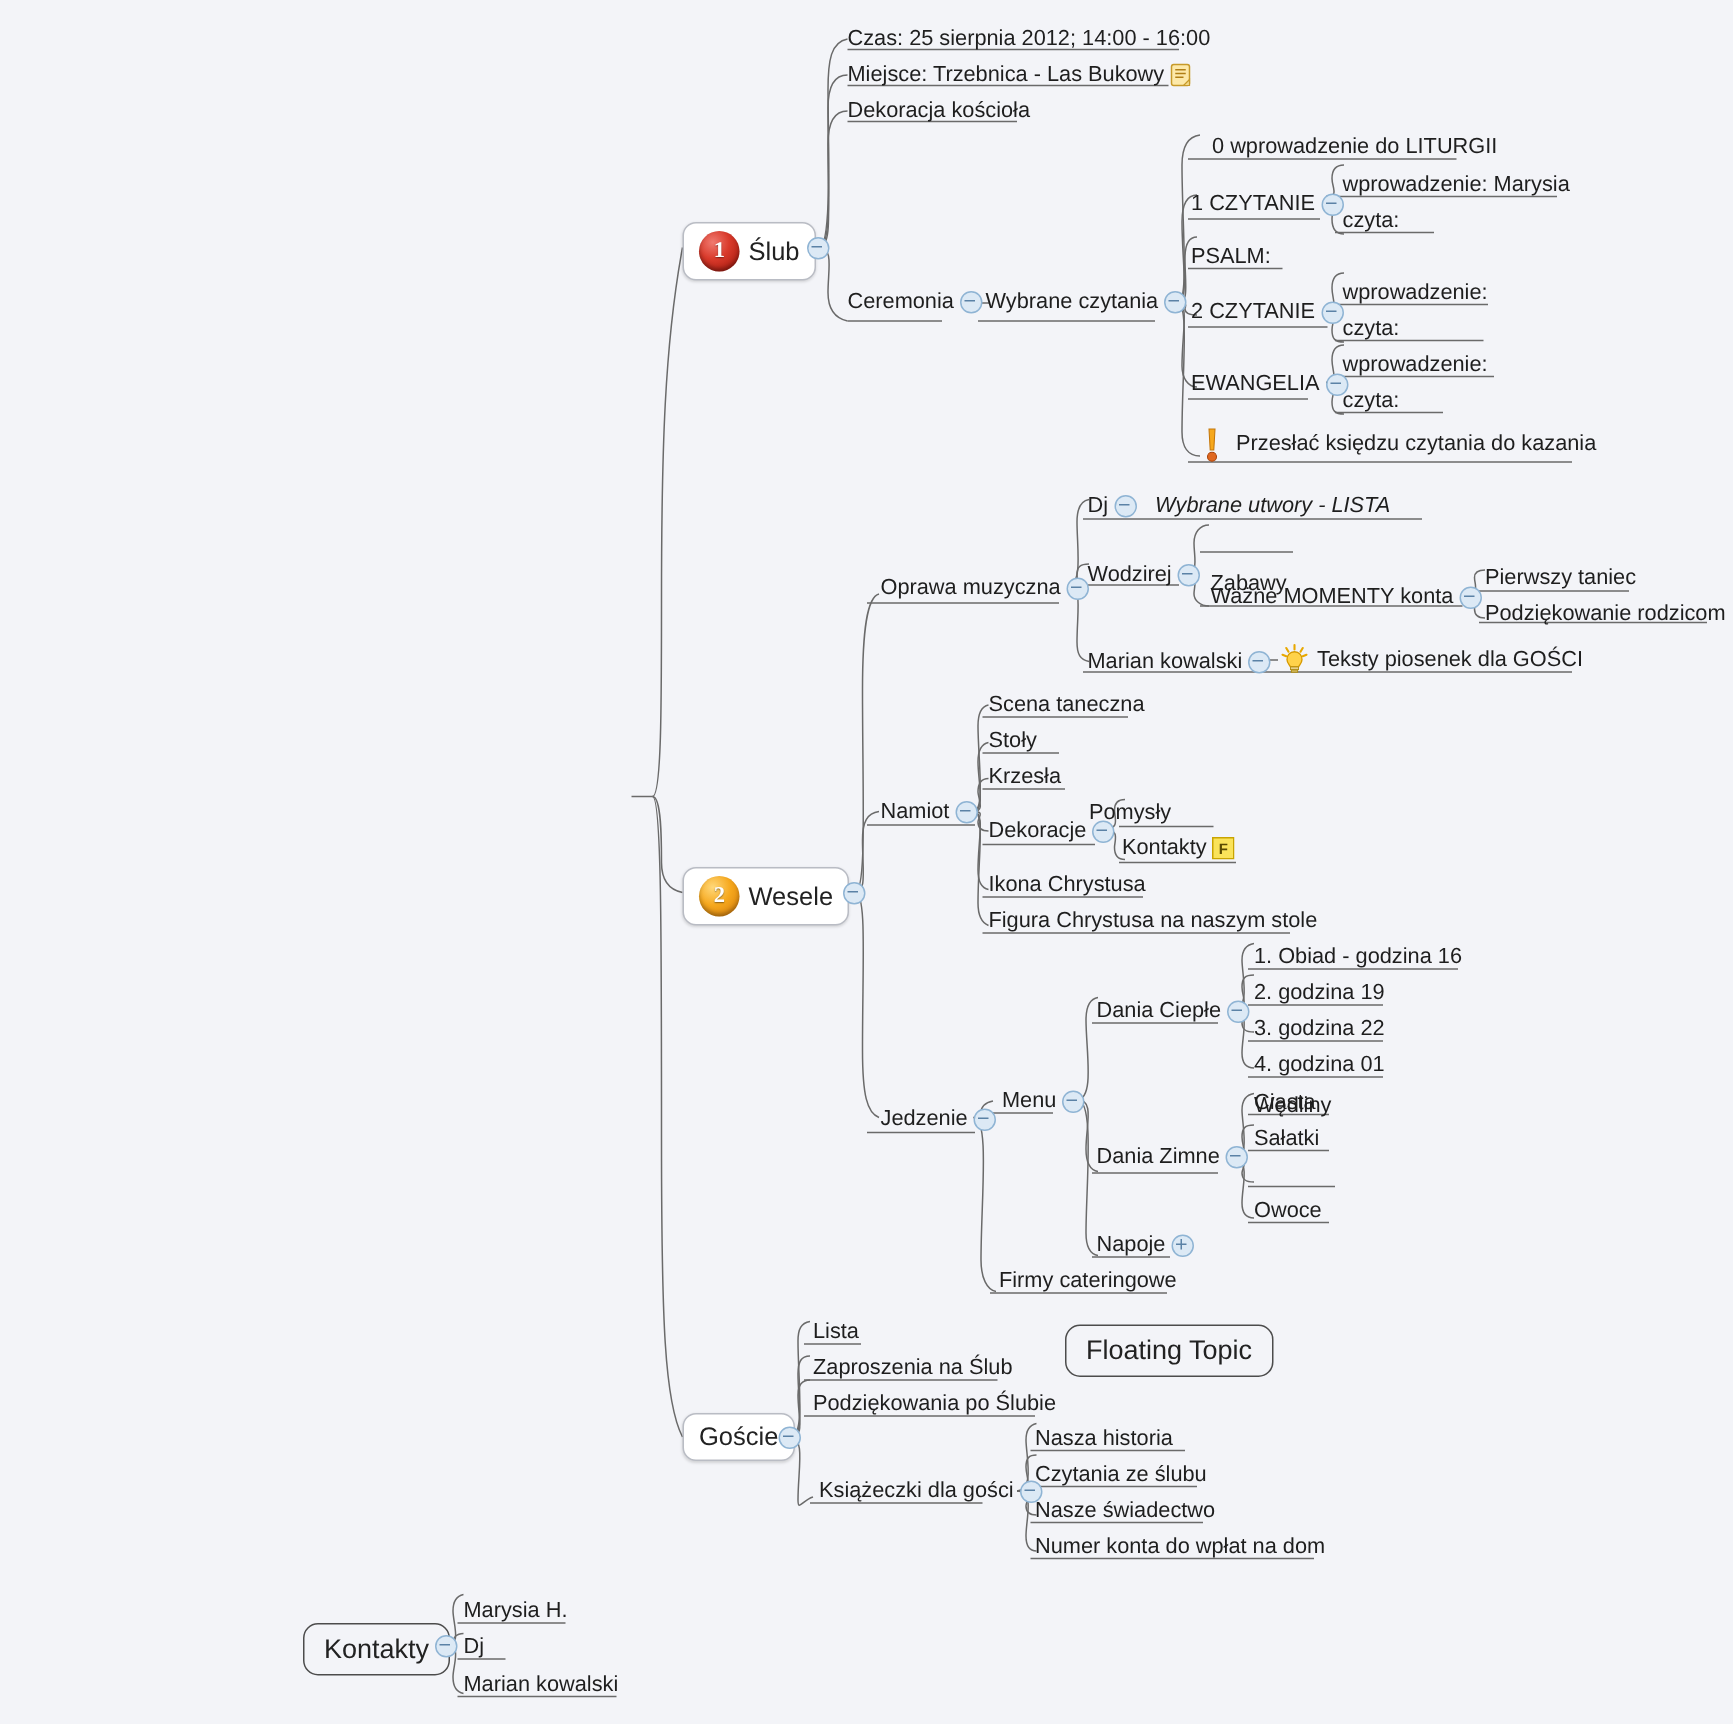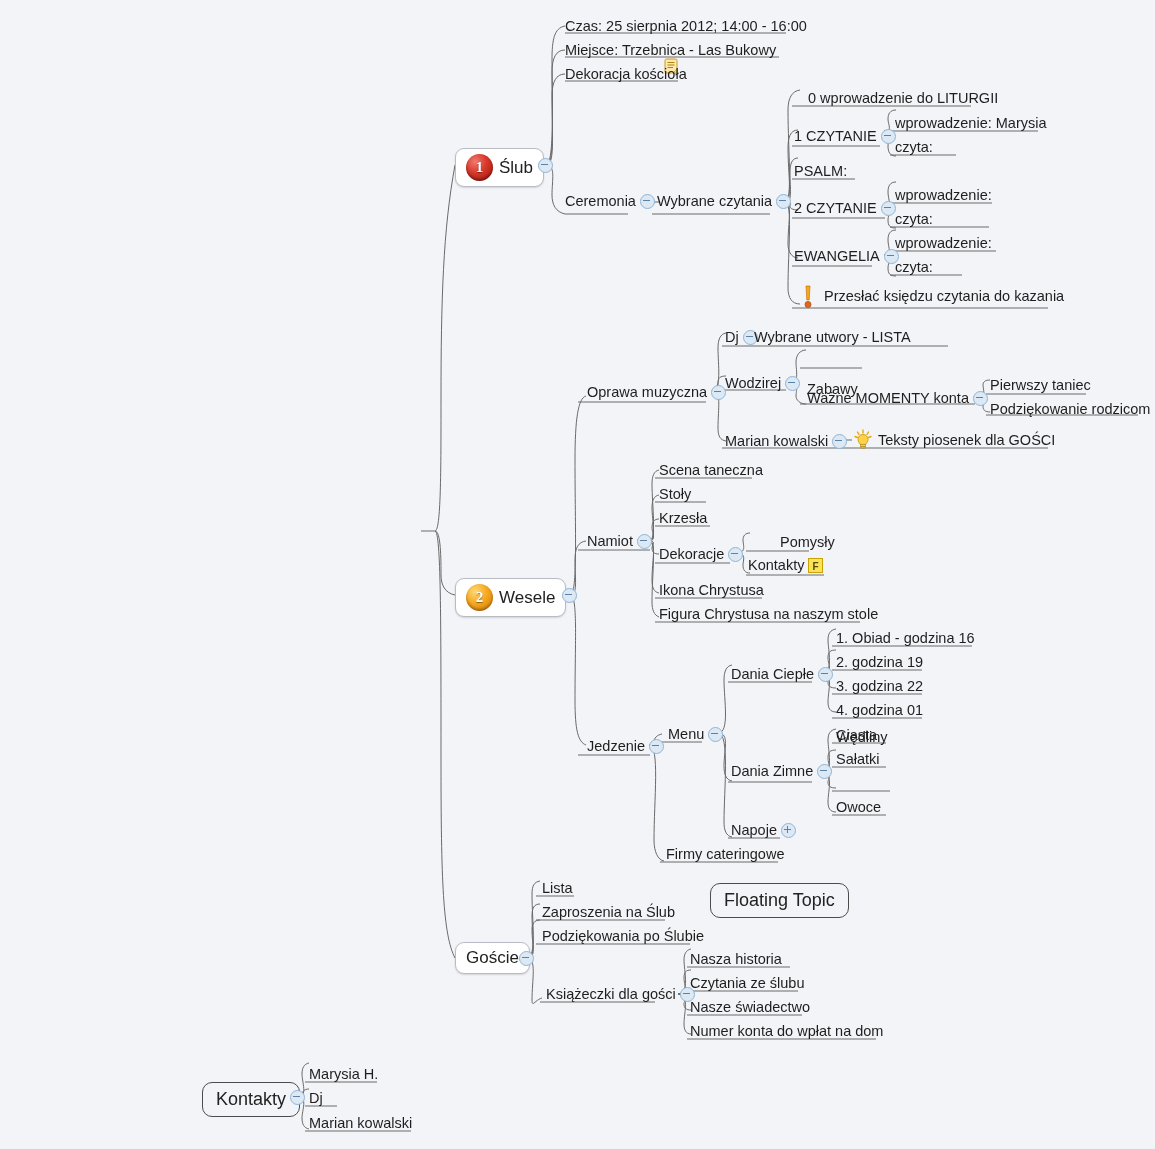--- a/index.html
+++ b/index.html
@@ -252,21 +252,21 @@
     <span>Ślub</span>
   </div>
   <div class="node" style="left:534px;top:158px;">
     <span class="toggle"></span>
   </div>
 
   <div class="node plain big" style="left:563px;top:17px;">
     <span>Czas: 25 sierpnia 2012; 14:00 - 16:00</span>
   </div>
 
-  <div class="node plain big" style="left:563px;top:41px;flex-direction:column;">
+  <div class="node plain big" style="left:563px;top:41px;">
     <span>Miejsce: Trzebnica - Las Bukowy</span>
     <span class="ic ic-note">
       <svg viewBox="0 0 14 16" width="14" height="16">
         <rect x="1" y="1" width="12" height="14" rx="1.5" fill="#fde9a9" stroke="#c79a29"></rect>
         <line x1="3.5" y1="4.5" x2="10.5" y2="4.5" stroke="#b07f16" stroke-width="1"></line>
         <line x1="3.5" y1="7" x2="10.5" y2="7" stroke="#b07f16" stroke-width="1"></line>
         <line x1="3.5" y1="9.5" x2="9" y2="9.5" stroke="#b07f16" stroke-width="1"></line>
         <path d="M9 15 L13 11 L13 15 Z" fill="#f2d98a" stroke="#c79a29" stroke-width=".8"></path>
       </svg>
     </span>
@@ -348,21 +348,21 @@
 
   <div class="node plain big" style="left:585px;top:383px;">
     <span>Oprawa muzyczna</span>
     <span class="toggle"></span>
   </div>
 
   <div class="node plain big" style="left:723px;top:328px;">
     <span>Dj</span>
     <span class="toggle"></span>
   </div>
-  <div class="node plain big" style="left:752px;top:328px;">
+  <div class="node plain big" style="left:768px;top:328px;font-style:italic;">
     <span>Wybrane utwory - LISTA</span>
   </div>
 
   <div class="node plain big" style="left:723px;top:374px;">
     <span>Wodzirej</span>
     <span class="toggle"></span>
   </div>
   <div class="node plain big" style="left:805px;top:380px;">
     <span>Zabawy</span>
   </div>
@@ -410,21 +410,21 @@
   <div class="node plain big" style="left:657px;top:485px;">
     <span>Stoły</span>
   </div>
   <div class="node plain big" style="left:657px;top:509px;">
     <span>Krzesła</span>
   </div>
   <div class="node plain big" style="left:657px;top:545px;">
     <span>Dekoracje</span>
     <span class="toggle"></span>
   </div>
-  <div class="node plain big" style="left:778px;top:533px;">
+  <div class="node plain big" style="left:724px;top:533px;">
     <span>Pomysły</span>
   </div>
   <div class="node plain big" style="left:746px;top:556px;">
     <span>Kontakty</span>
     <span class="ic ic-flag">
       <svg viewBox="0 0 15 15" width="15" height="15">
         <rect x="0.5" y="0.5" width="14" height="14" fill="#fae35a" stroke="#c9a400"></rect>
         <text x="7.5" y="11.6" font-family="Liberation Sans, sans-serif" font-size="10" font-weight="bold" fill="#5a4a00" text-anchor="middle">F</text>
       </svg>
     </span>

